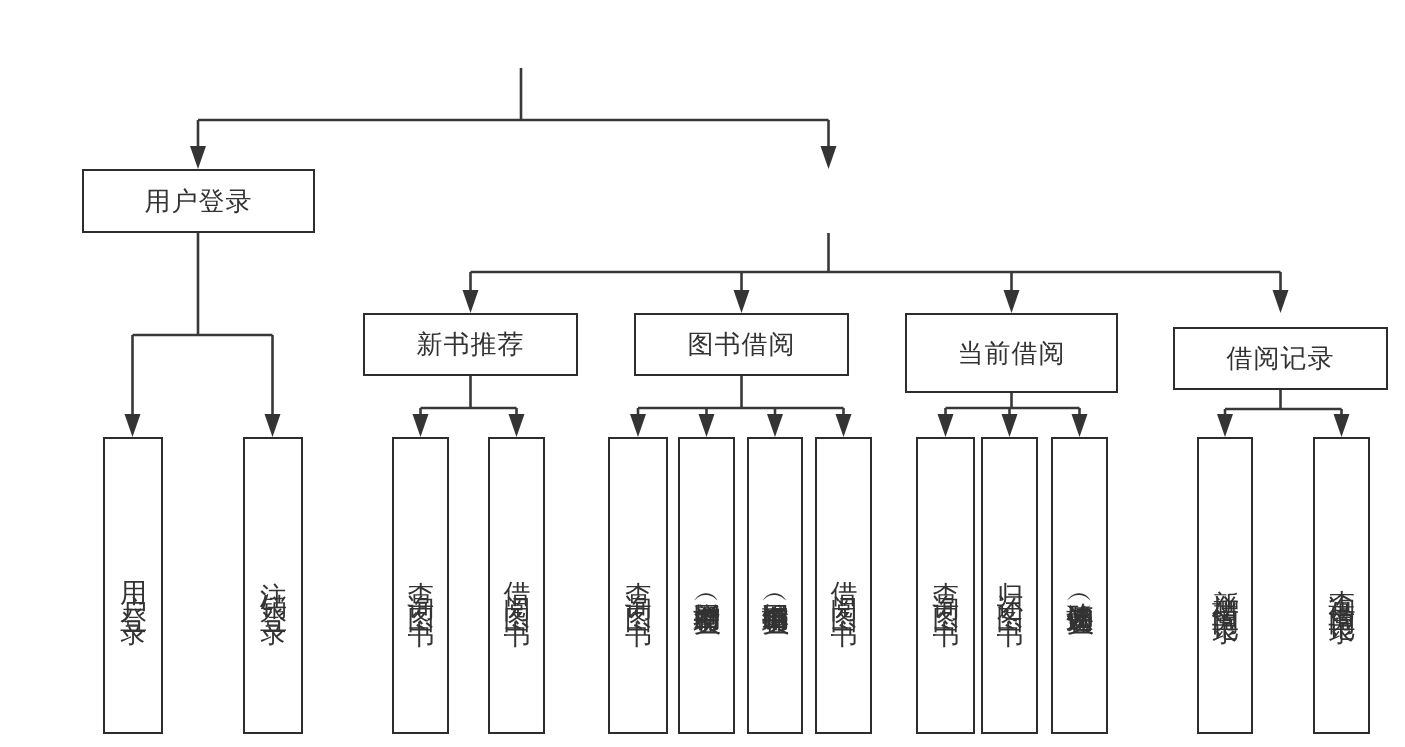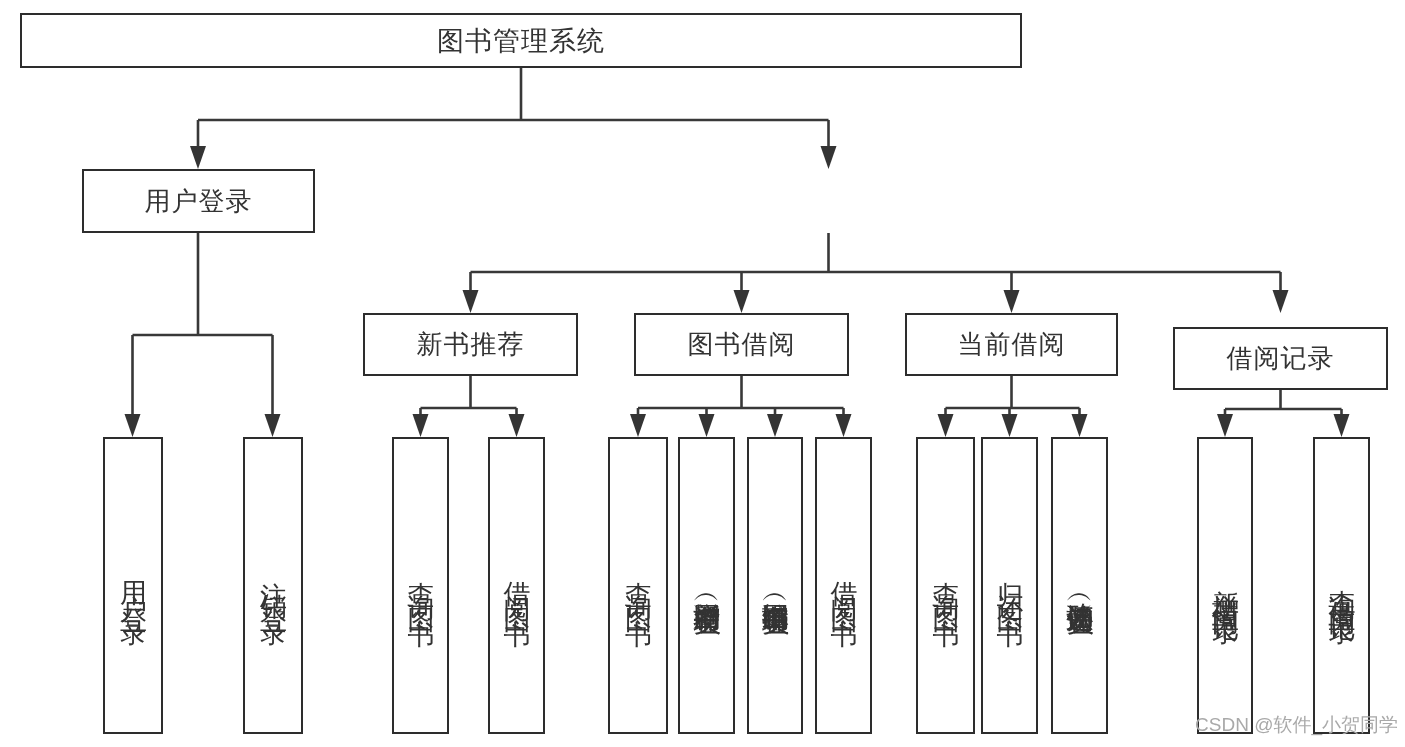--- a/index.html
+++ b/index.html
@@ -106,35 +106,32 @@
     <g>
       <path d="M1280.5 375 V409"></path>
       <path d="M1225 409 H1341.5"></path>
       <path d="M1225 409 V416"></path>
       <polygon points="1217,414 1233,414 1225,437"></polygon>
       <path d="M1341.5 409 V416"></path>
       <polygon points="1333.5,414 1349.5,414 1341.5,437"></polygon>
     </g>
   </svg>
 
-  <div class="node root" style="left:20px;top:13px;width:1002px;height:55px;">
-    <span class="lbl">图书管理系统</span>
-  </div>
 
   <div class="node" style="left:82px;top:169px;width:233px;height:64px;">
     <span class="lbl">用户登录</span>
   </div>
 
   <div class="node" style="left:634px;top:313px;width:215px;height:63px;">
     <span class="lbl">图书借阅</span>
   </div>
   <div class="node" style="left:363px;top:313px;width:215px;height:63px;">
     <span class="lbl">新书推荐</span>
   </div>
-  <div class="node" style="left:905px;top:313px;width:213px;height:63px;">
+  <div class="node" style="left:905px;top:313px;width:213px;height:80px;">
     <span class="lbl">当前借阅</span>
   </div>
   <div class="node" style="left:1173px;top:313px;width:215px;height:63px;margin-top:14px;">
     <span class="lbl">借阅记录</span>
   </div>
 
   <div class="leaf sp-wide" style="left:103px;top:437px;width:60px;height:297px;">
     <span class="vlbl">用户登录</span>
   </div>
   <div class="leaf sp-wide" style="left:243px;top:437px;width:60px;height:297px;">
@@ -171,15 +168,14 @@
     <span class="vlbl">确认归还（管理员）</span>
   </div>
 
   <div class="leaf sp-med" style="left:1197px;top:437px;width:56px;height:297px;">
     <span class="vlbl">新增借阅记录</span>
   </div>
   <div class="leaf sp-med" style="left:1313px;top:437px;width:57px;height:297px;">
     <span class="vlbl">查询借阅记录</span>
   </div>
 
-  <div class="watermark">CSDN @软件_小贺同学</div>
 
 </div>
 
 </body></html>

